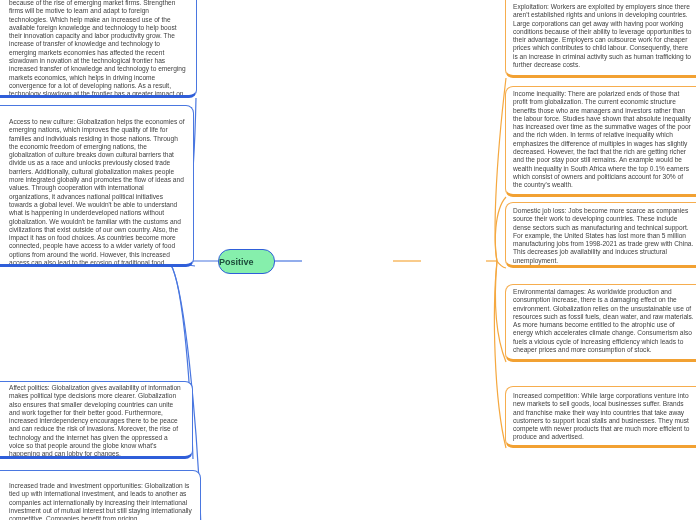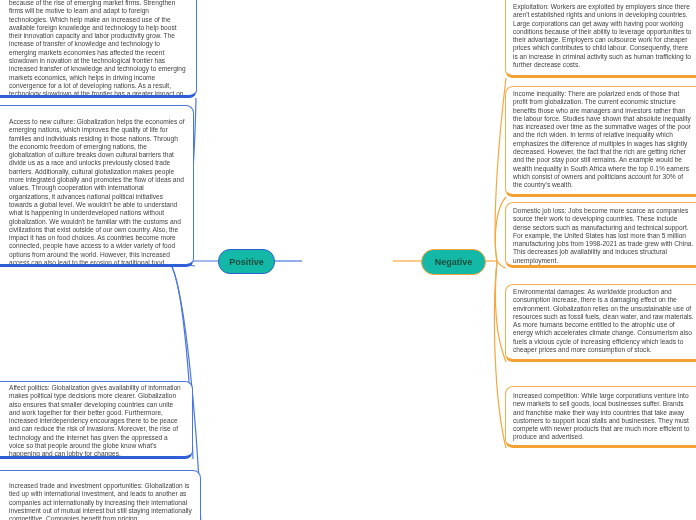--- a/index.html
+++ b/index.html
@@ -22,22 +22,22 @@
   .l3 { left:-22px; top:381px;  width:215px; height:78px;  padding:2px  8px 0 30px; }
   .l4 { left:-22px; top:470px;  width:223px; height:72px;  padding:11px 8px 0 30px; }
 
   .r1 { left:505px; top:-12px;  width:200px; height:90px;  padding:14px 10px 0 7px; }
   .r2 { left:505px; top:86px;   width:200px; height:111px; padding:3px  10px 0 7px; }
   .r3 { left:505px; top:202px;  width:200px; height:66px;  padding:4px  10px 0 7px; }
   .r4 { left:505px; top:284px;  width:200px; height:78px;  padding:3px  10px 0 7px; }
   .r5 { left:505px; top:386px;  width:200px; height:62px;  padding:5px  10px 0 7px; }
 
   .node {
-    position:absolute; background:#14b8a6; box-sizing:border-box;
-    display:flex; align-items:center; justify-content:center; font-weight:bold;
+    position:absolute; background:#86efac; box-sizing:border-box;
+    display:flex; align-items:center; font-weight:bold;
   }
   .node-positive { left:218px; top:249px; width:57px; height:25px;
     border:1.5px solid #2f5ed9; border-radius:12px; font-size:9px; color:#1c4d3b; }
   .node-root { left:302px; top:246px; width:91px; height:31px;
     border:1.5px solid #5ba7e8; border-radius:15px; font-size:12.5px; color:#14224d; }
   .node-negative { left:421px; top:249px; width:65px; height:26px;
     border:1.5px solid #f2a339; border-radius:13px; font-size:9px; color:#1c4d3b; }
 </style>
 </head>
 <body>
@@ -89,17 +89,14 @@
   <div class="topic neg r4">
     <p>Environmental damages: As worldwide production and consumption increase, there is a damaging effect on the environment. Globalization relies on the unsustainable use of resources such as fossil fuels, clean water, and raw materials. As more humans become entitled to the atrophic use of energy which accelerates climate change. Consumerism also fuels a vicious cycle of increasing efficiency which leads to cheaper prices and more consumption of stock.</p>
   </div>
   <div class="topic neg r5">
     <p>Increased competition: While large corporations venture into new markets to sell goods, local businesses suffer. Brands and franchise make their way into countries that take away customers to support local stalls and businesses. They must compete with newer products that are much more efficient to produce and advertised.</p>
   </div>
 
   <div class="node node-positive">
     <span>Positive</span>
   </div>
-  <div class="node node-negative">
-    <span>Negative</span>
-  </div>
 
 </div>
 
 </body></html>

